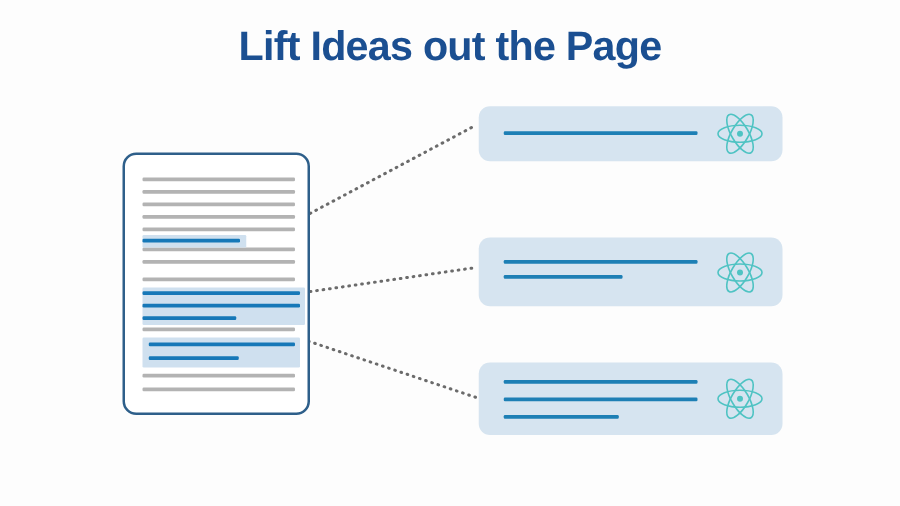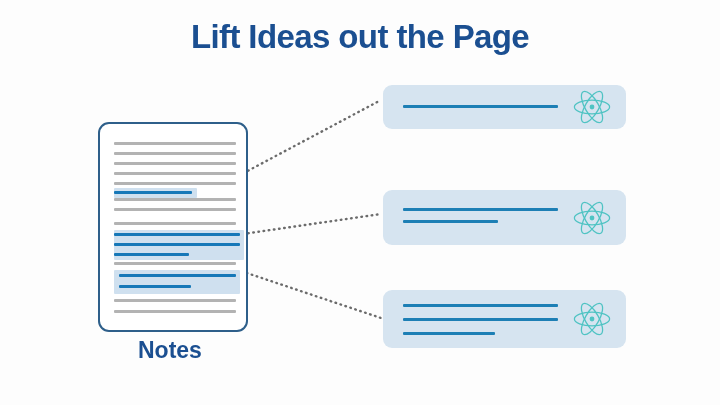--- a/index.html
+++ b/index.html
@@ -107,21 +107,20 @@
         <div class="bar" style="top: 67px; left: 14px; width: 78px; background: rgb(22, 120, 184);"></div>
         <div class="hl" style="top: 106px; height: 30px; width: 130px; background: rgb(207, 224, 239);"></div>
         <div class="bar" style="top: 109px; left: 14px; width: 126px; background: rgb(22, 120, 184);"></div>
         <div class="bar" style="top: 119px; left: 14px; width: 126px; background: rgb(22, 120, 184);"></div>
         <div class="bar" style="top: 129px; left: 14px; width: 75px; background: rgb(22, 120, 184);"></div>
         <div class="hl" style="top: 146px; height: 24px; width: 126px; background: rgb(207, 224, 239);"></div>
         <div class="bar" style="top: 150px; left: 19px; width: 117px; background: rgb(22, 120, 184);"></div>
         <div class="bar" style="top: 161px; left: 19px; width: 72px; background: rgb(22, 120, 184);"></div>
       </div>
   </div>
-  <div class="caption caption-notes">Notes</div>
 
   <div id="atom-cards">
       <div class="card" style="left: 383px; top: 85px; width: 243px; height: 44px; background: rgb(214, 228, 240);">
         <div class="card-line" style="top: 20px; left: 20px; width: 155px;"></div>
         <div class="atom" style="right: 14px; top: 2px;"><svg viewBox="0 0 100 100" width="40" height="40">
             <ellipse cx="50" cy="50" rx="44" ry="17" fill="none" stroke="#4fc3c3" stroke-width="3.2" transform="rotate(0 50 50)"></ellipse>
             <ellipse cx="50" cy="50" rx="44" ry="17" fill="none" stroke="#4fc3c3" stroke-width="3.2" transform="rotate(60 50 50)"></ellipse>
             <ellipse cx="50" cy="50" rx="44" ry="17" fill="none" stroke="#4fc3c3" stroke-width="3.2" transform="rotate(120 50 50)"></ellipse>
             <circle cx="50" cy="50" r="6" fill="#4fc3c3"></circle>
           </svg></div>

